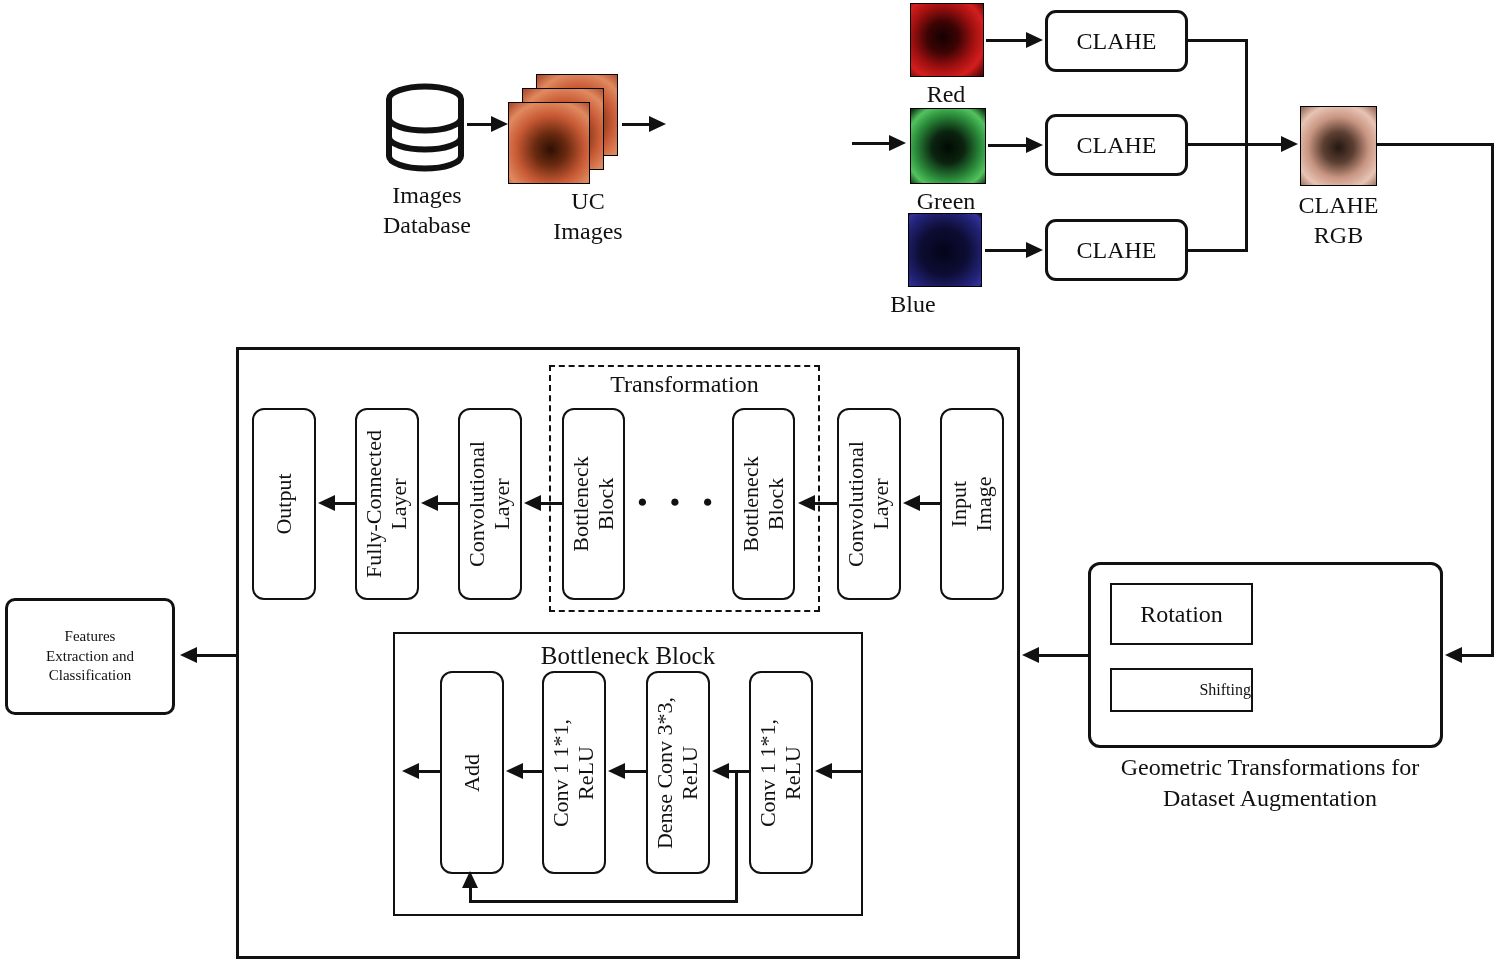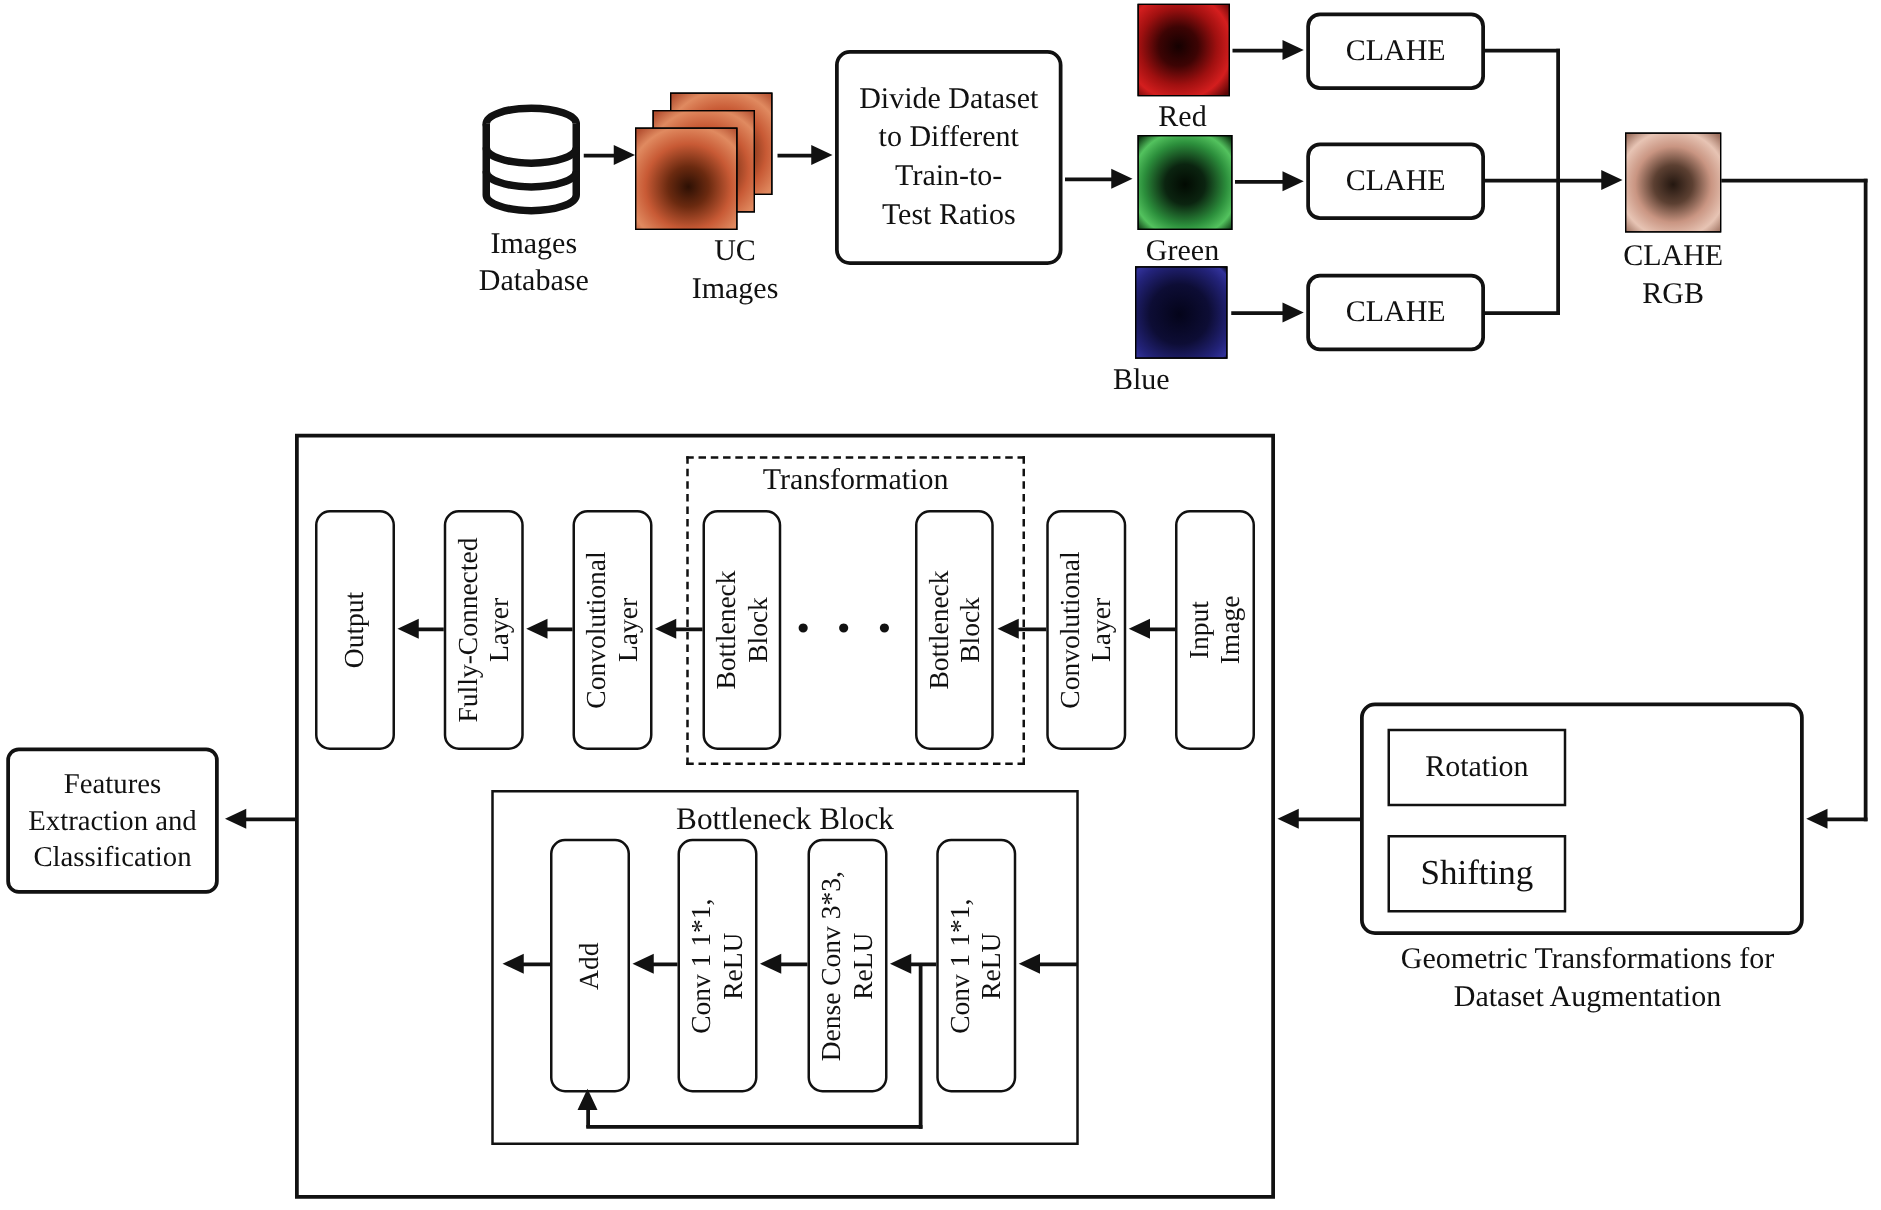--- a/index.html
+++ b/index.html
@@ -60,26 +60,20 @@
 
   <div class="thumb uc" style="left:536px;top:74px;width:82px;height:82px"></div>
   <div class="thumb uc" style="left:522px;top:88px;width:82px;height:82px"></div>
   <div class="thumb uc" style="left:508px;top:102px;width:82px;height:82px"></div>
   <div class="cap" style="left:528px;top:186px;width:120px">UC
 Images</div>
 
   <div class="line" style="left:622px;top:123px;width:29px;height:3px"></div>
   <div class="ah r" style="left:649px;top:116px"></div>
 
-  <div class="box" style="left:668px;top:40px;width:182px;height:172px;border-radius:12px">
-    <span class="cap" style="position:static;line-height:1.3">Divide Dataset
-to Different
-Train-to-
-Test Ratios</span>
-  </div>
 
   <div class="line" style="left:852px;top:142px;width:39px;height:3px"></div>
   <div class="ah r" style="left:889px;top:135px"></div>
 
   <div class="thumb red" style="left:910px;top:3px;width:74px;height:74px"></div>
   <div class="cap" style="left:896px;top:79px;width:100px">Red</div>
 
   <div class="thumb green" style="left:910px;top:108px;width:76px;height:76px"></div>
   <div class="cap" style="left:896px;top:186px;width:100px">Green</div>
 
@@ -115,31 +109,31 @@
 
   <div class="line" style="left:1377px;top:143px;width:117px;height:3px"></div>
   <div class="line" style="left:1491px;top:143px;width:3px;height:514px"></div>
   <div class="line" style="left:1460px;top:654px;width:34px;height:3px"></div>
   <div class="ah l" style="left:1445px;top:647px"></div>
 
   <div class="rbox" style="left:1088px;top:562px;width:355px;height:186px;border-width:3px"></div>
   <div class="sq" style="left:1110px;top:583px;width:143px;height:62px;display:flex;align-items:center;justify-content:center;font-size:24px">
     <span>Rotation</span>
   </div>
-  <div class="sq" style="left:1110px;top:668px;width:143px;height:62px;display:flex;align-items:center;justify-content:center;font-size:28px">
+  <div class="sq" style="left:1110px;top:668px;width:143px;height:44px;display:flex;align-items:center;justify-content:flex-end;font-size:16px">
     <span>Shifting</span>
   </div>
   <div class="cap" style="left:1060px;top:752px;width:420px;line-height:1.3">Geometric Transformations for
 Dataset Augmentation</div>
 
   <div class="line" style="left:1038px;top:654px;width:50px;height:3px"></div>
   <div class="ah l" style="left:1022px;top:647px"></div>
 
   <div class="box" style="left:5px;top:598px;width:170px;height:117px;border-radius:10px">
-    <span class="cap" style="position:static;font-size:23px;line-height:1.3">Features
+    <span class="cap" style="position:static;font-size:15px;line-height:1.3">Features
 Extraction and
 Classification</span>
   </div>
   <div class="line" style="left:196px;top:654px;width:40px;height:3px"></div>
   <div class="ah l" style="left:180px;top:647px"></div>
 
   <div class="sq" style="left:236px;top:347px;width:784px;height:612px;border-width:3px;background:transparent"></div>
 
   <div class="dashed" style="left:549px;top:365px;width:271px;height:247px"></div>
   <div class="cap" style="left:551px;top:369px;width:267px">Transformation</div>

